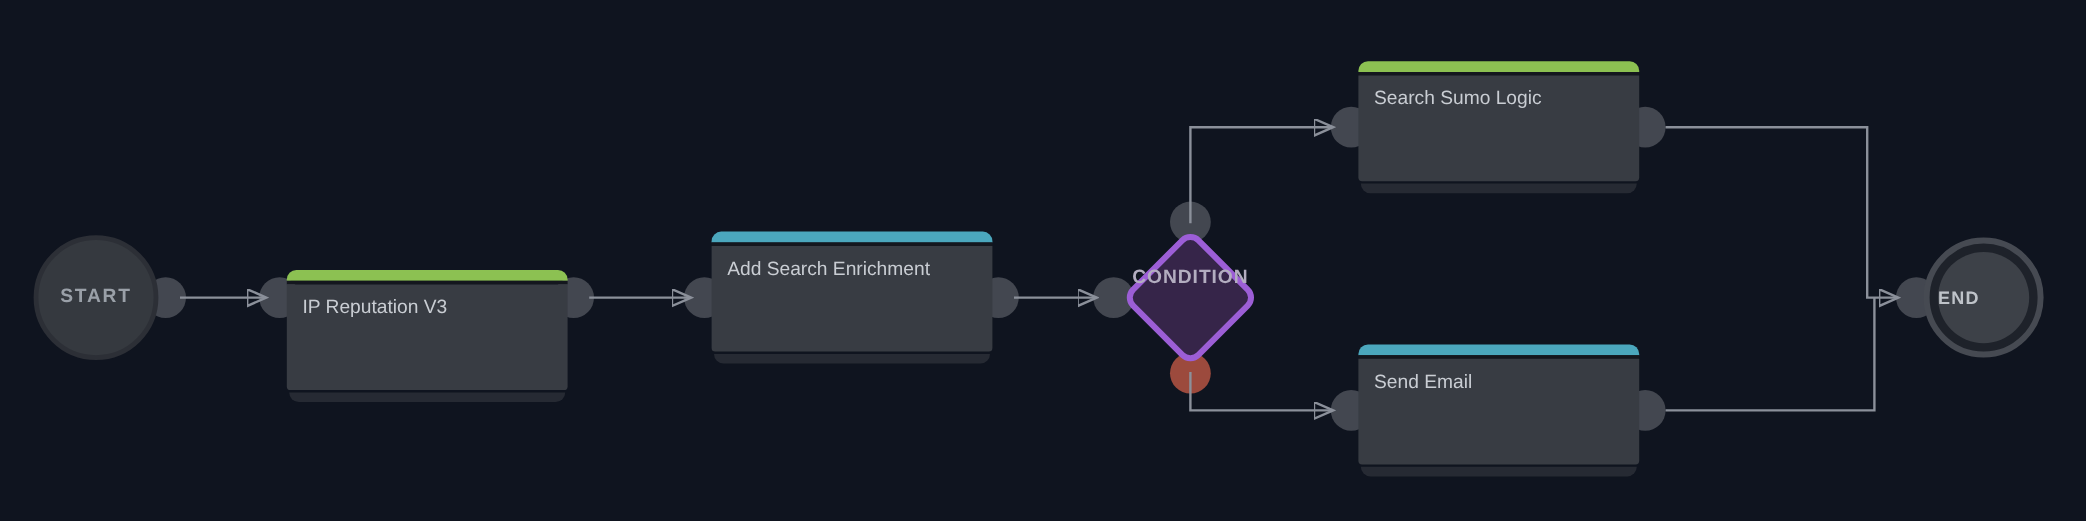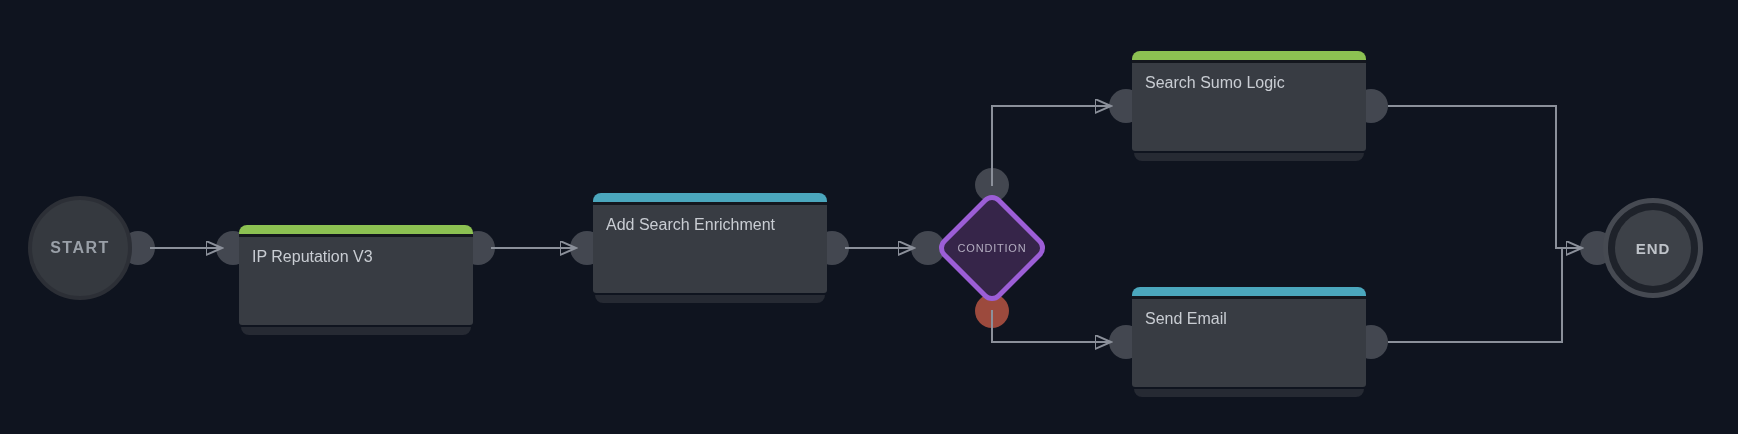--- a/index.html
+++ b/index.html
@@ -81,21 +81,20 @@
     border: 5px solid #464a52;
   }
   .terminal.end .inner {
     position: absolute;
     left: 7px; top: 7px;
     width: 76px; height: 76px;
     border-radius: 50%;
     background: #3d4148;
     display: flex;
     align-items: center;
-    justify-content: center;
   }
   .terminal.end .t-label {
     color: var(--text-end);
     font-size: 15px;
     font-weight: bold;
     letter-spacing: 1px;
   }
 
   
   .action-node {
@@ -139,25 +138,25 @@
     left: 951px; top: 207px;
     width: 82px; height: 82px;
     background: var(--purple-fill);
     border: 5px solid var(--purple-border);
     border-radius: 12px;
     transform: rotate(45deg);
     z-index: 3;
   }
   .condition-label {
     position: absolute;
-    left: 992px; top: 248px;
+    left: 992px; top: 232px;
     transform: translate(-50%, -50%);
     color: var(--text-condition);
-    font-size: 11px;
-    font-weight: normal;
+    font-size: 16px;
+    font-weight: bold;
     letter-spacing: 0.8px;
     z-index: 4;
     white-space: nowrap;
   }
 </style>
 </head>
 <body>
 
 <div class="canvas">
 

